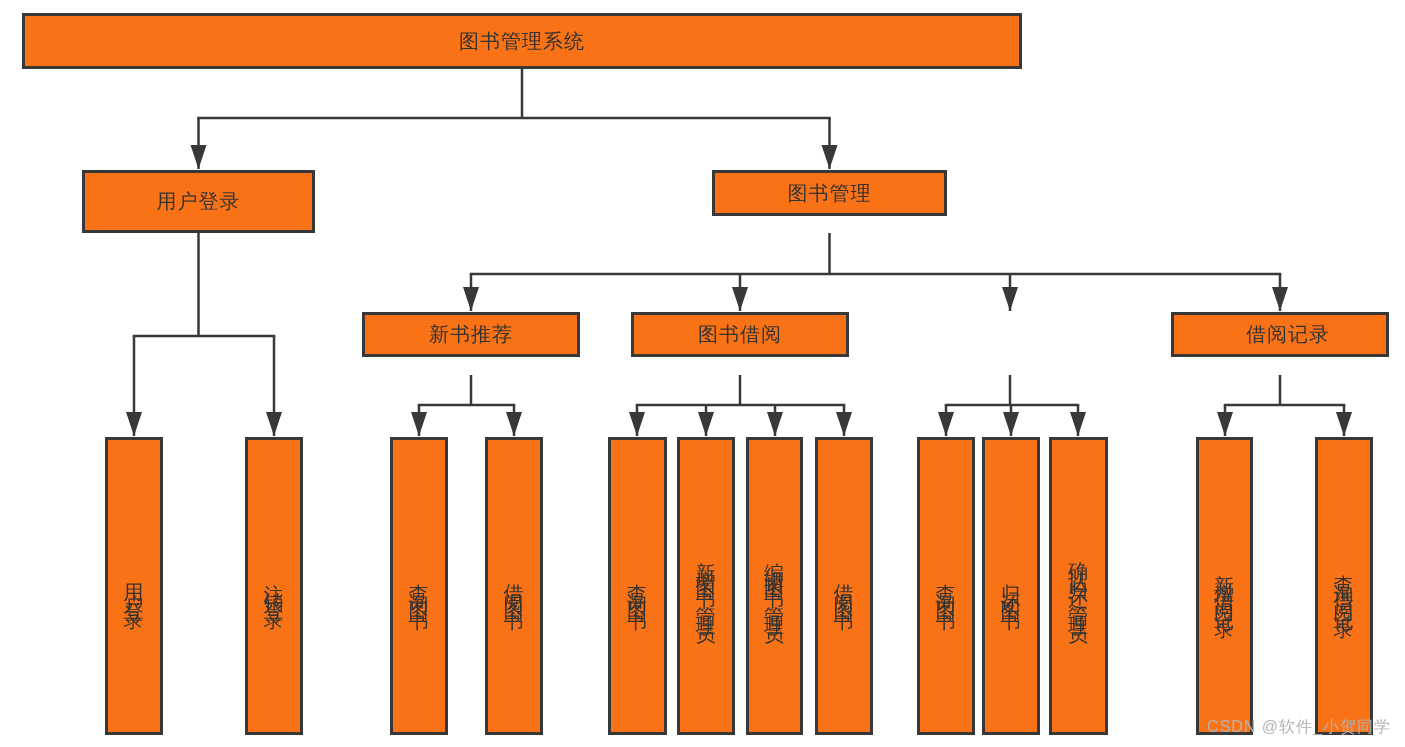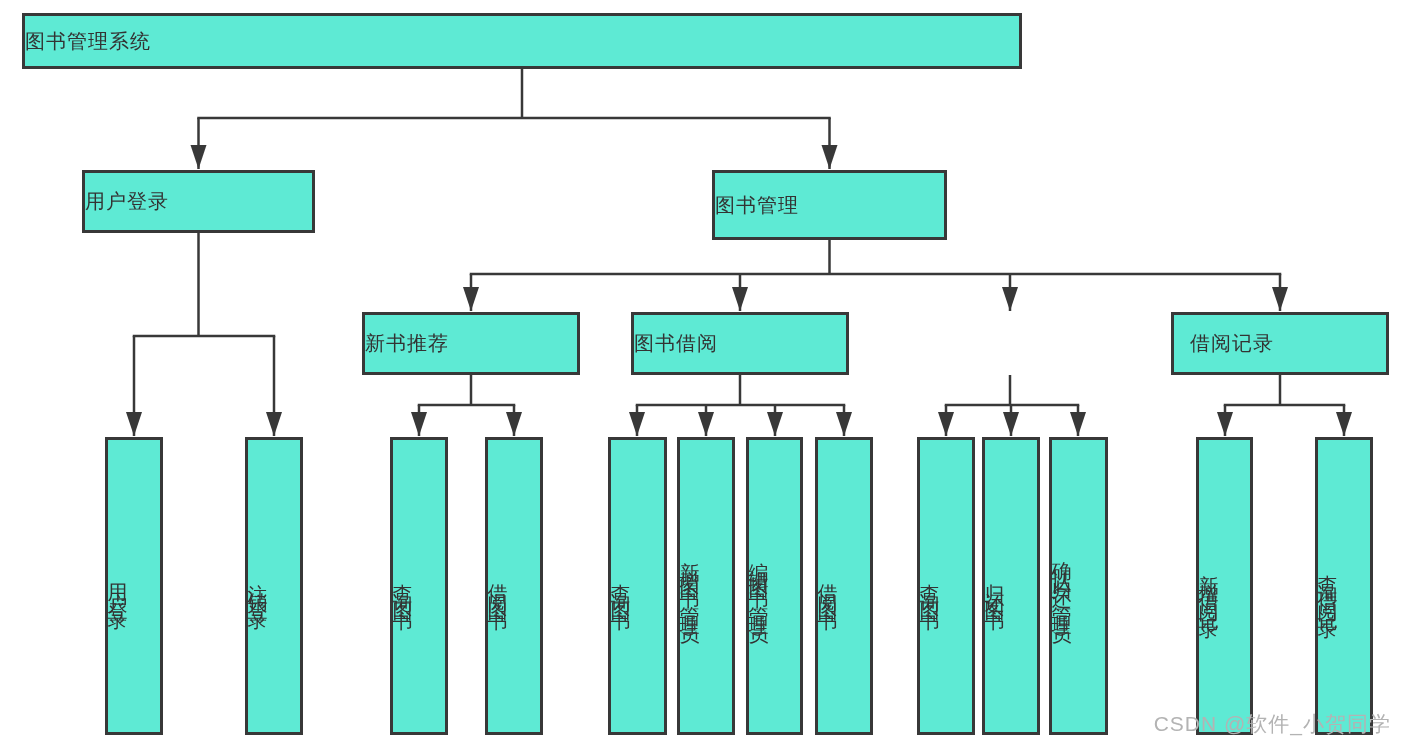--- a/index.html
+++ b/index.html
@@ -1,27 +1,27 @@
 <!DOCTYPE html>
 <html><head>
 <meta charset="utf-8">
 <style>
   html,body{margin:0;padding:0;background:#ffffff;}
   body{width:1405px;height:747px;overflow:hidden;font-family:"Liberation Sans",sans-serif;}
   .diagram{position:relative;width:1405px;height:747px;background:#ffffff;}
   .connectors{position:absolute;left:0;top:0;width:1405px;height:747px;pointer-events:none;}
-  .node{position:absolute;box-sizing:border-box;border:3px solid #383838;background:#5eead4;
-        display:flex;align-items:center;color:#333333;}
+  .node{position:absolute;box-sizing:border-box;border:3px solid #383838;background:#f97316;
+        display:flex;align-items:center;justify-content:center;color:#333333;}
   .root{left:22px;top:13px;width:1000px;height:56px;font-size:20px;letter-spacing:1px;}
   .lvl2{top:170px;height:63px;font-size:20px;letter-spacing:1px;}
-  .mid{top:312px;width:218px;height:63px;font-size:20px;letter-spacing:1px;}
+  .mid{top:312px;width:218px;height:45px;font-size:20px;letter-spacing:1px;}
   .leaf{top:437px;width:58px;height:298px;}
   .vtext{writing-mode:vertical-rl;text-orientation:mixed;font-size:20px;line-height:1;
          letter-spacing:9px;color:#333333;}
-  .watermark{position:absolute;right:14px;bottom:9px;font-size:21px;color:#b3b3b3;
+  .watermark{position:absolute;right:14px;bottom:9px;font-size:16px;color:#b3b3b3;
              letter-spacing:1px;white-space:nowrap;}
 </style>
 </head>
 <body>
 
 <div class="diagram">
 
   <svg class="connectors" viewBox="0 0 1405 747" xmlns="http://www.w3.org/2000/svg">
     <defs>
       <marker id="arrow" viewBox="0 0 25 18" refX="24" refY="9" markerWidth="25" markerHeight="18" orient="auto" markerUnits="userSpaceOnUse">
@@ -72,21 +72,21 @@
     </g>
   </svg>
 
   <div class="node root">
     <span>图书管理系统</span>
   </div>
 
   <div class="node lvl2" style="left:82px;width:233px;">
     <span>用户登录</span>
   </div>
-  <div class="node lvl2" style="left:712px;width:235px;height:70px;">
+  <div class="node lvl2" style="left:712px;width:235px;height:46px;">
     <span>图书管理</span>
   </div>
 
   <div class="node mid" style="left:362px;">
     <span>新书推荐</span>
   </div>
   <div class="node mid" style="left:631px;font-family:Liberation Serif, serif;">
     <span>图书借阅</span>
   </div>
   <div class="node mid" style="left:1171px;padding-left:16px;">

